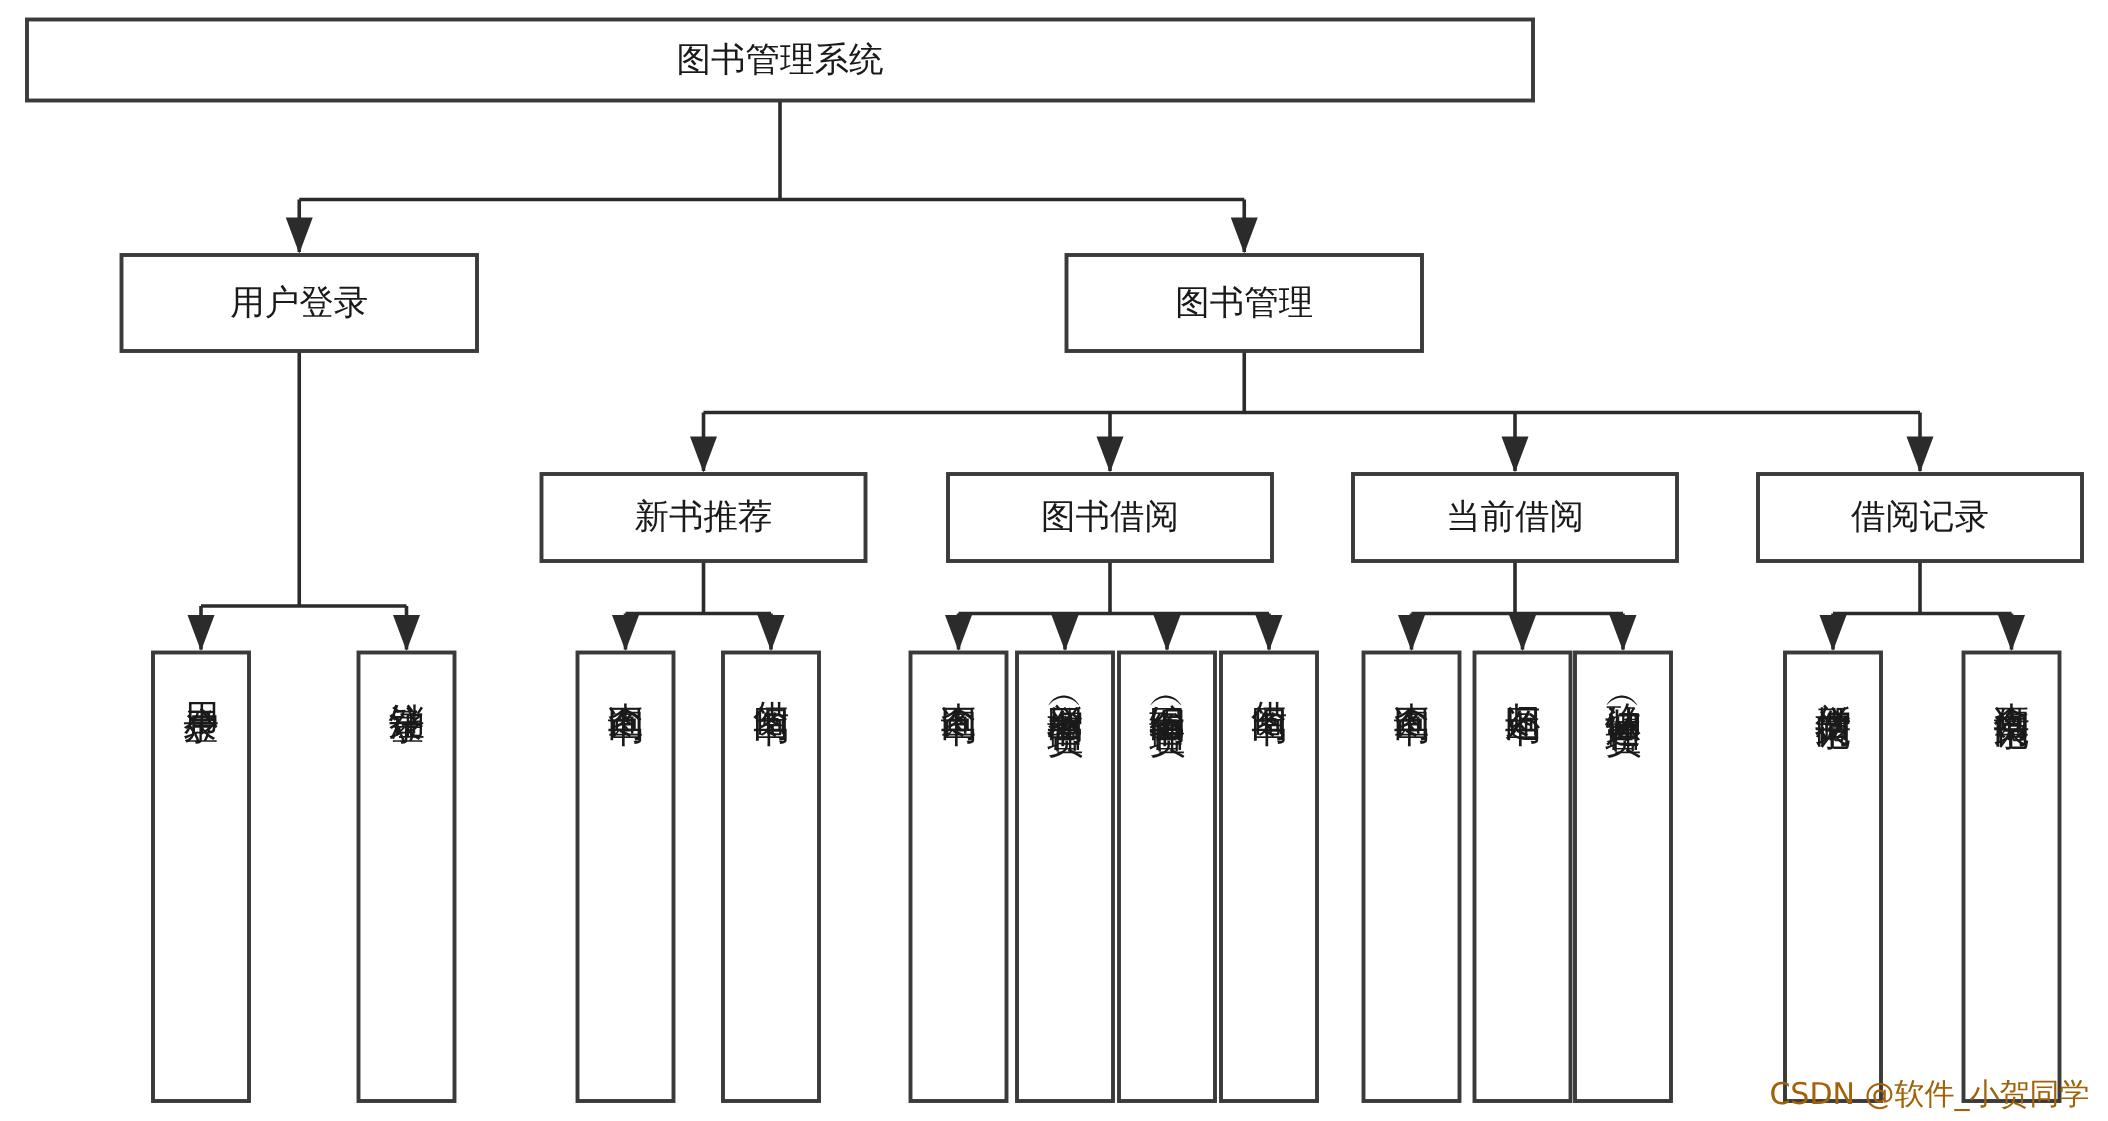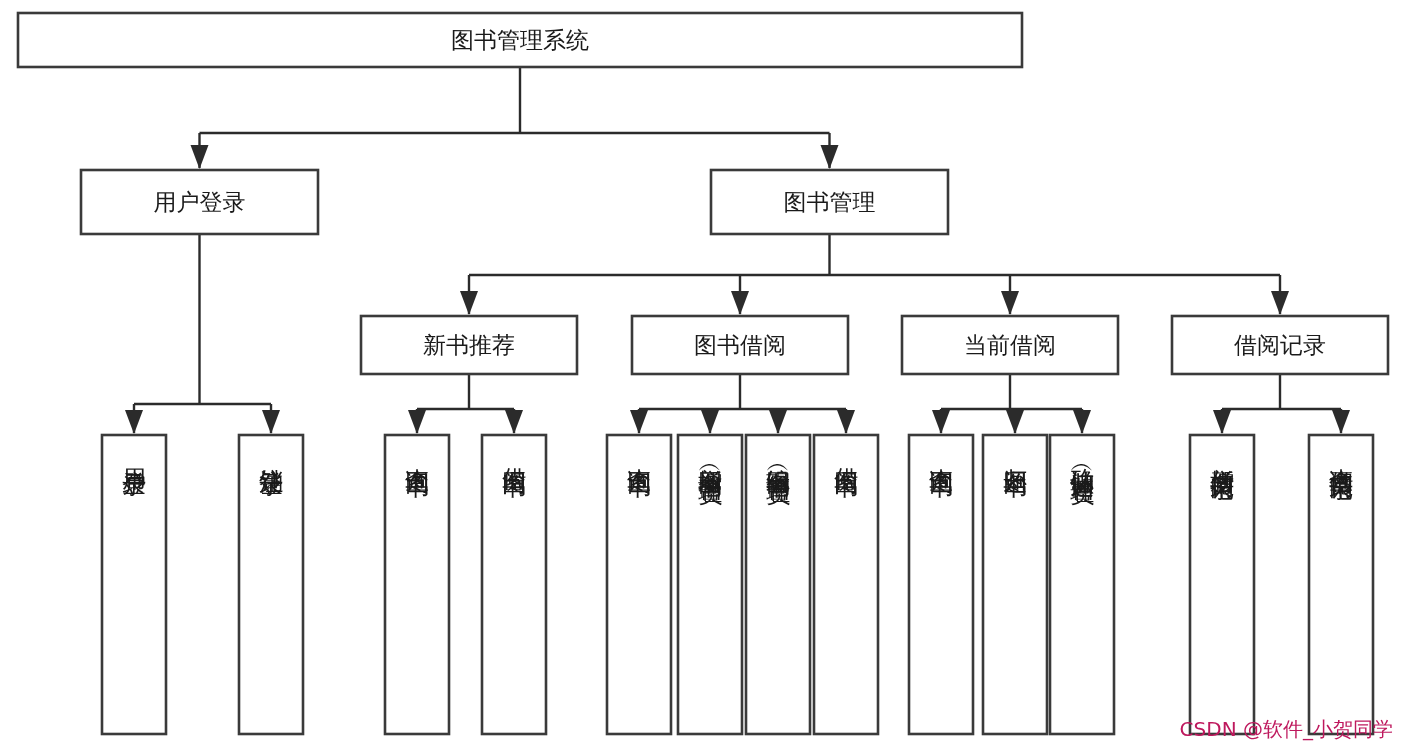--- a/index.html
+++ b/index.html
@@ -58,21 +58,21 @@
     color: #1a1a1a;
     letter-spacing: 2px;
     white-space: nowrap;
     font-family: "DejaVu Sans", "Liberation Sans", sans-serif;
   }
   .watermark {
     position: absolute;
     right: 8px;
     bottom: 4px;
     font-size: 20px;
-    color: #be185d;
+    color: #a16207;
     font-family: "DejaVu Sans", "Liberation Sans", sans-serif;
     white-space: nowrap;
   }
 </style>
 </head>
 <body>
 
 <div id="diagram-root">
 
   <svg id="tree-svg" viewBox="0 0 1405 747" xmlns="http://www.w3.org/2000/svg">

